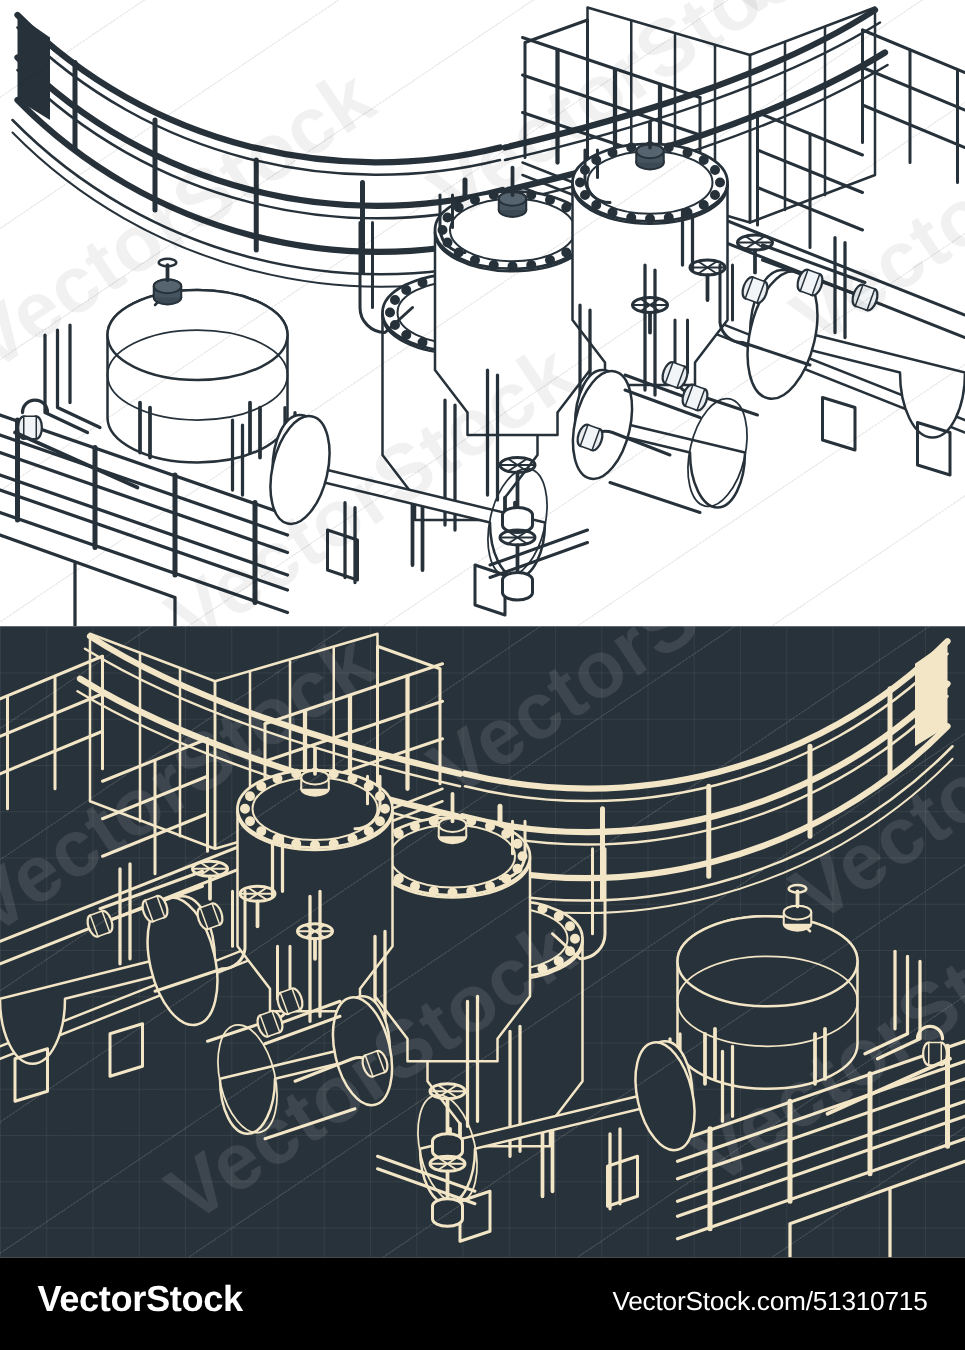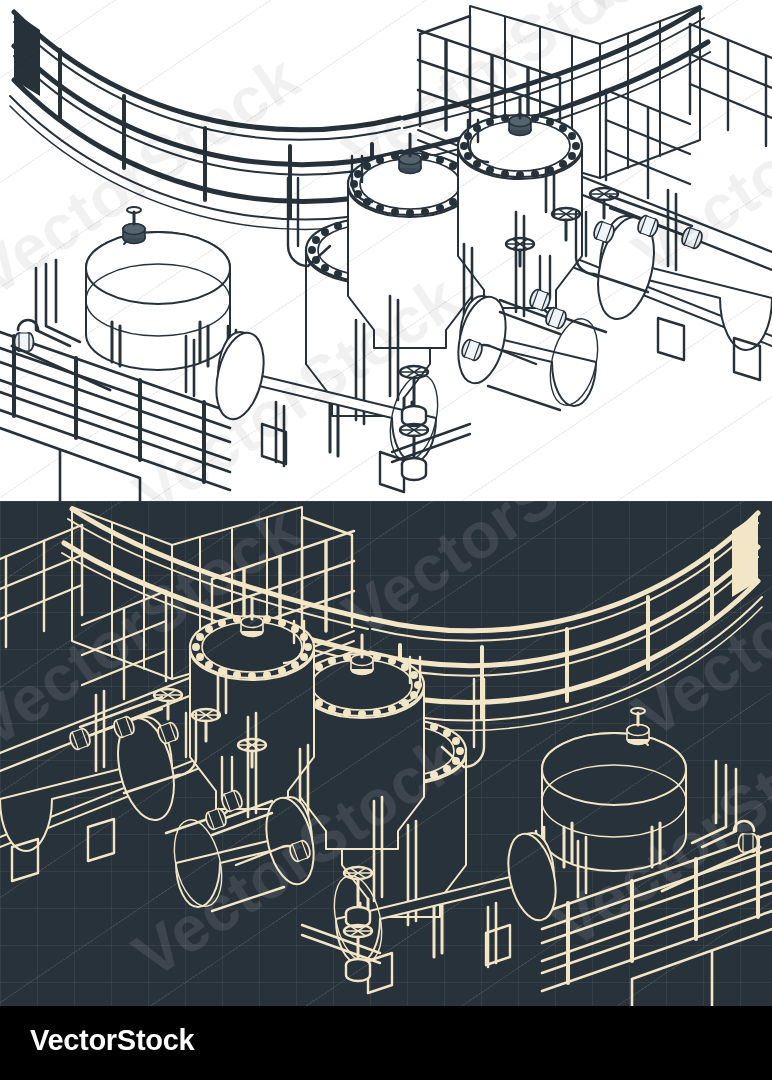--- a/index.html
+++ b/index.html
@@ -645,15 +645,16 @@
     <div class="wm-lines dark"></div>
     <div class="wm-text dark" style="left:-40px;top:200px;font-size:64px;">VectorStock</div>
     <div class="wm-text dark" style="left:330px;top:90px;font-size:64px;">VectorStock</div>
     <div class="wm-text dark" style="left:620px;top:190px;font-size:64px;">VectorStock</div>
     <div class="wm-text dark" style="left:120px;top:430px;font-size:64px;">VectorStock</div>
     <div class="wm-text dark" style="left:540px;top:400px;font-size:64px;">VectorStock</div>
   </div>
 
   <div id="footer">
     <div class="brand">VectorStock</div>
+    <div class="url">VectorStock.com/51310715</div>
   </div>
 
 </div>
 
 </body></html>

